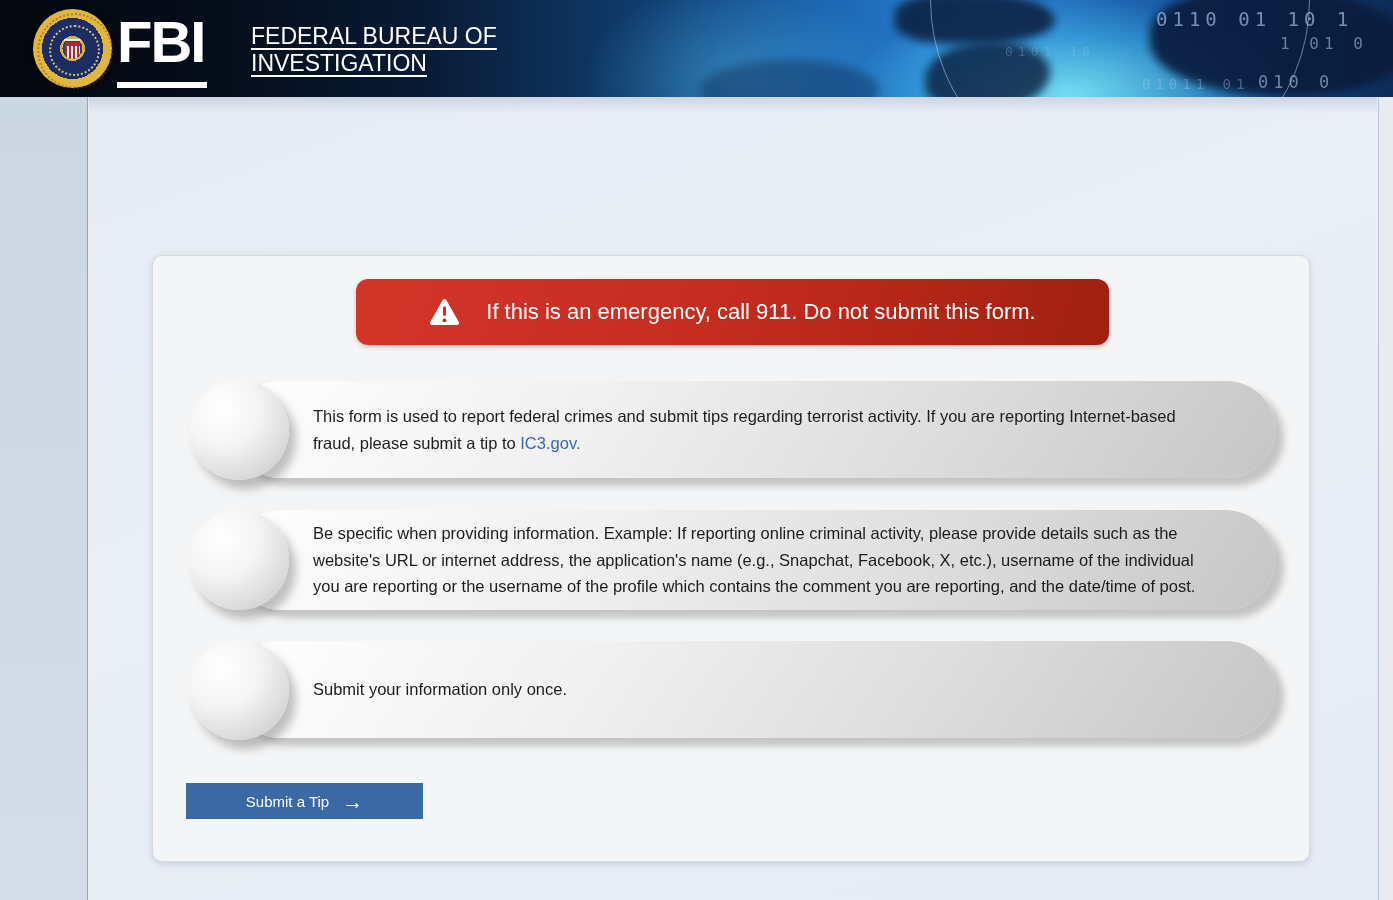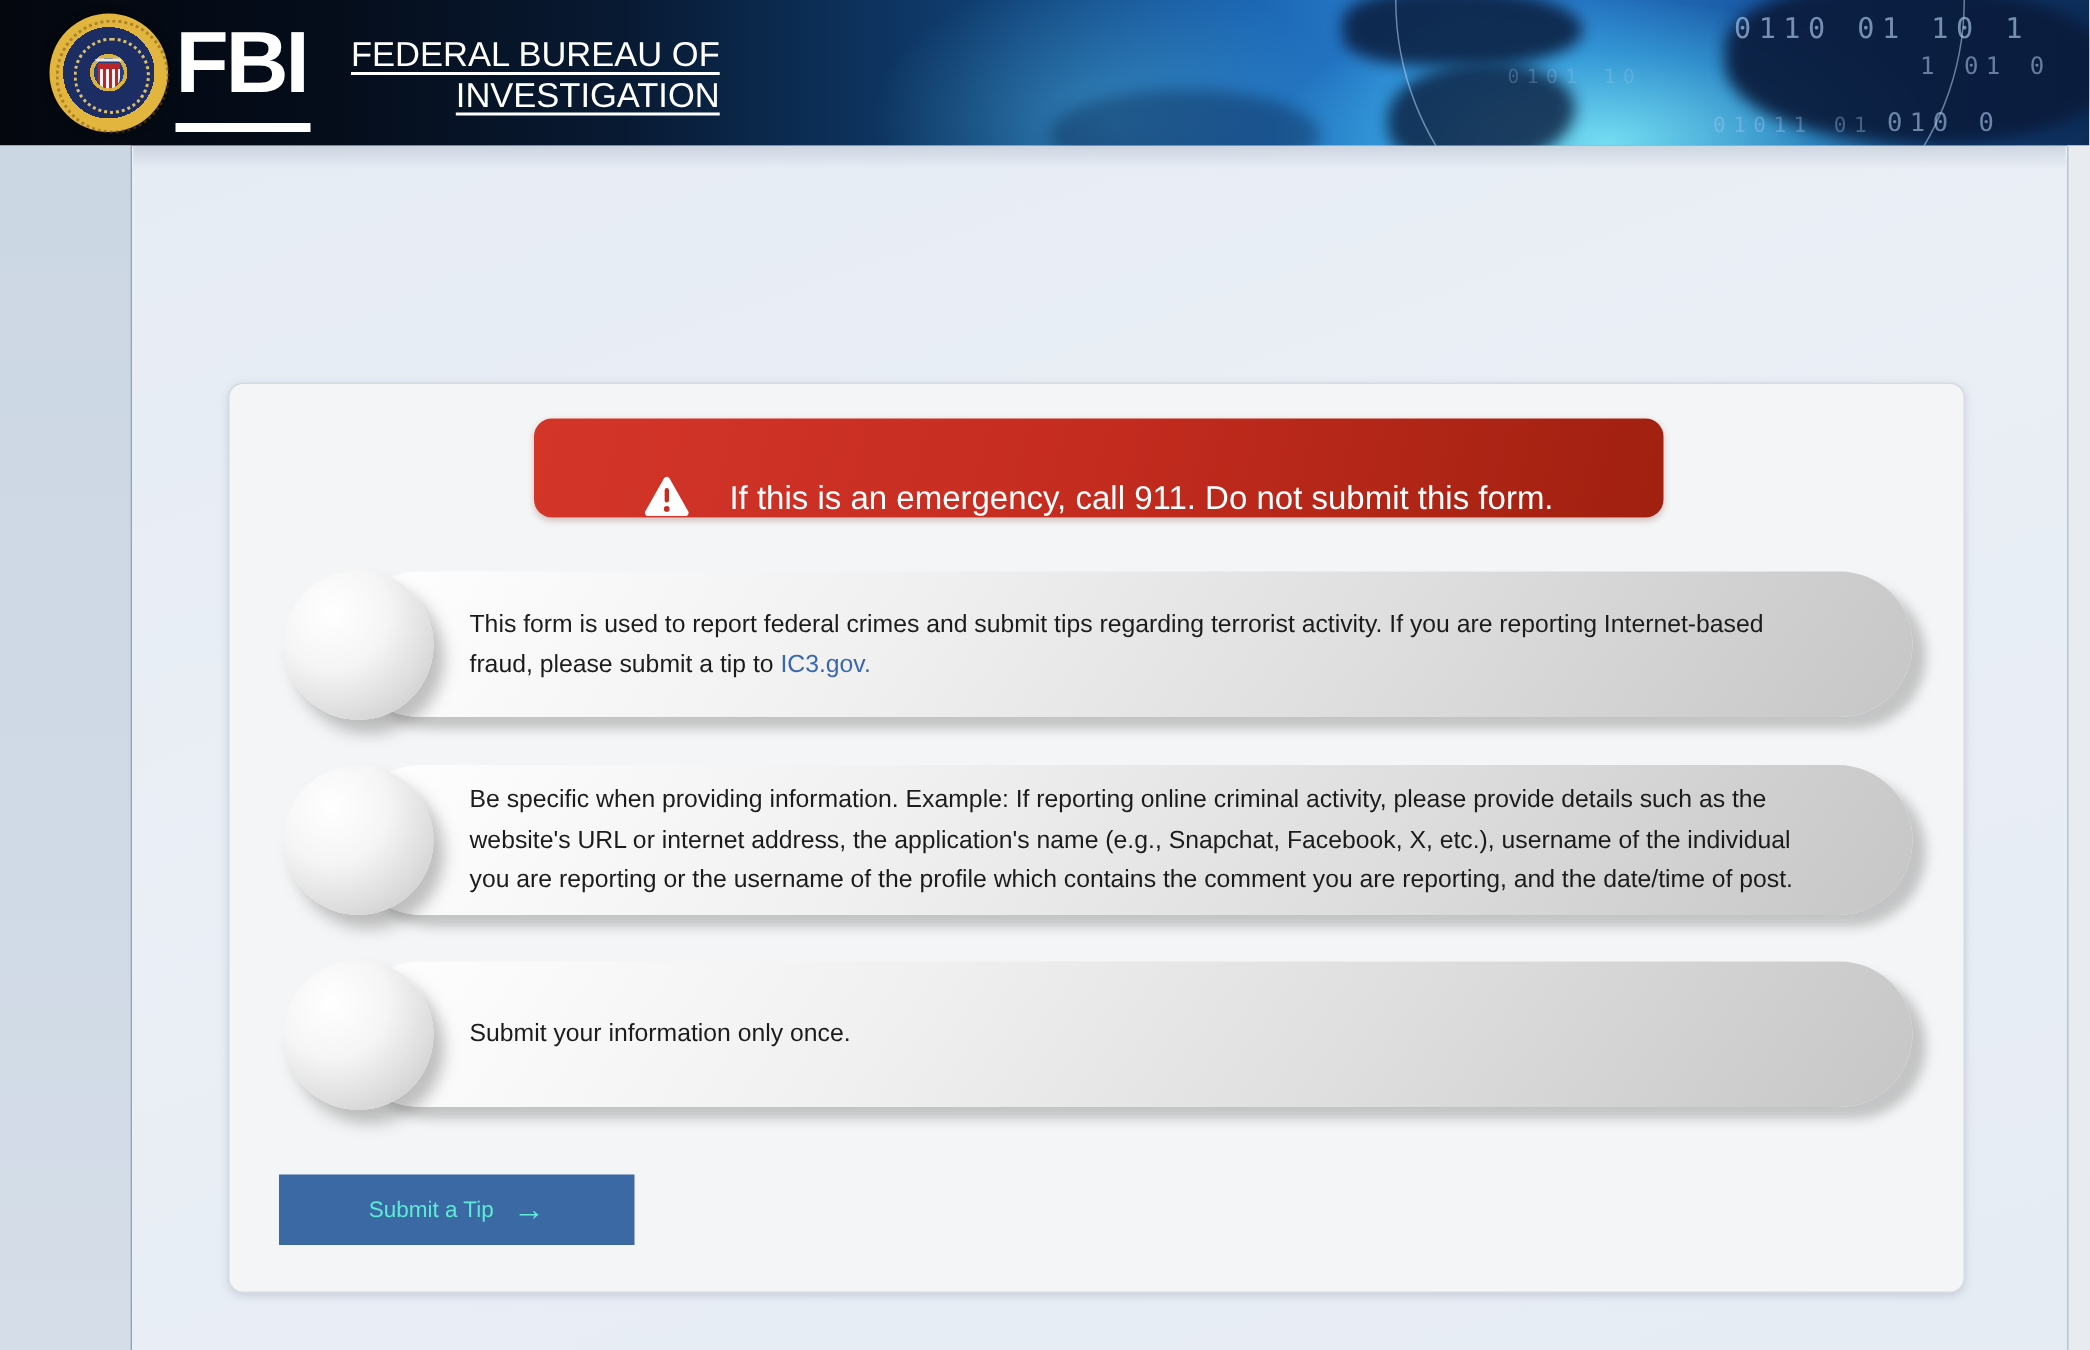--- a/index.html
+++ b/index.html
@@ -45,60 +45,60 @@
   .seal::after{content:"";position:absolute;left:50%;top:50%;width:72px;height:72px;margin:-36px 0 0 -36px;
     border-radius:50%;border:2px dotted rgba(120,80,20,.5);}
   .seal-shield{position:absolute;left:50%;top:50%;width:15px;height:17px;margin:-7px 0 0 -7.5px;
     background:repeating-linear-gradient(90deg,#b8262c 0 2px,#f2f2f2 2px 4px);
     border-top:4px solid #b8262c;border-radius:0 0 7px 7px;}
   .seal-scale{position:absolute;left:50%;top:50%;width:17px;height:2px;margin:-10px 0 0 -8.5px;background:#e8e8e8;border-radius:1px;}
 
   
   .brand-abbr{position:absolute;left:117px;top:6px;color:#fff;font-size:58px;line-height:72px;
     font-weight:bold;letter-spacing:-2px;border-bottom:6px solid #fff;padding:0 3px 4px 0;}
-  .brand-words{position:absolute;left:234px;top:23px;color:#fff;font-size:23px;line-height:27px;text-align:right;}
+  .brand-words{position:absolute;left:251px;top:23px;color:#fff;font-size:23px;line-height:27px;}
   .brand-words span{display:block;text-decoration:underline;text-decoration-thickness:2px;text-underline-offset:4px;}
 
   
   .left-strip{position:absolute;left:0;top:97px;width:88px;height:803px;
     background:linear-gradient(180deg,#cbd7e3 0%,#d0dae6 60%,#d4dde8 100%);border-right:1px solid #93a6bf;}
   .right-strip{position:absolute;right:0;top:97px;width:15px;height:803px;background:#e8ecf1;border-left:1px solid #b7c2d2;}
   .top-shade{position:absolute;left:89px;top:97px;right:16px;height:16px;
     background:linear-gradient(180deg,rgba(160,172,190,.38),rgba(233,238,246,0));}
 
   .page-title{position:absolute;left:152px;top:160px;margin:0;font-size:31px;font-weight:bold;color:#2d2d2d;}
 
   
   .card{position:absolute;left:152px;top:255px;width:1158px;height:607px;
     background:#f4f5f6;border:1px solid #d7dbe1;border-radius:10px;
     box-shadow:0 2px 6px rgba(125,137,158,.3);}
 
   .alert{position:absolute;left:203px;top:23px;width:753px;height:66px;border-radius:12px;
     background:linear-gradient(105deg,#d43529 0%,#c52c20 48%,#a0200f 100%);
-    display:flex;align-items:flex-end;justify-content:center;gap:26px;
+    display:flex;align-items:center;justify-content:center;gap:26px;
     box-shadow:0 2px 4px rgba(120,40,30,.25);}
   .alert-text{color:#fff;font-size:22px;}
   .alert-icon{display:flex;align-items:center;}
 
   .row{position:absolute;left:0;width:100%;}
   .r1{top:125px;height:97px;}
   .r2{top:254px;height:100px;}
   .r3{top:385px;height:97px;}
   .pill{position:absolute;left:78px;right:34px;top:0;height:100%;border-radius:60px;
     background:linear-gradient(125deg,#ffffff 0%,#f0f0f0 35%,#dedede 65%,#c6c6c6 100%);
     box-shadow:9px 8px 7px rgba(128,128,128,.42);
     display:flex;align-items:center;padding:0 70px 0 82px;}
   .sphere{position:absolute;left:36px;top:50%;transform:translateY(-50%);width:100px;height:100px;border-radius:50%;
     background:radial-gradient(circle at 32% 28%,#ffffff 0%,#f5f5f5 38%,#dedede 68%,#c2c2c2 100%);
     box-shadow:7px 9px 10px rgba(118,118,118,.45);}
   .pill-text{margin:0;font-size:16.5px;line-height:26.5px;color:#1c1c1c;}
   .link{color:#3a66ad;text-decoration:none;cursor:pointer;}
 
-  .submit-btn{position:absolute;left:33px;top:527px;width:237px;height:47px;
-    background:#3a69a4;border:none;color:#5eead4;font-family:inherit;font-size:15px;
+  .submit-btn{position:absolute;left:33px;top:527px;width:237px;height:36px;
+    background:#3a69a4;border:none;color:#ffffff;font-family:inherit;font-size:15px;
     display:flex;align-items:center;justify-content:center;gap:13px;cursor:pointer;}
   .arrow{font-size:21px;line-height:1;font-weight:bold;}
 </style>
 </head>
 <body>
 
 <div class="viewport">
 
   <header class="header">
     <div class="hdr-glow2"></div>

